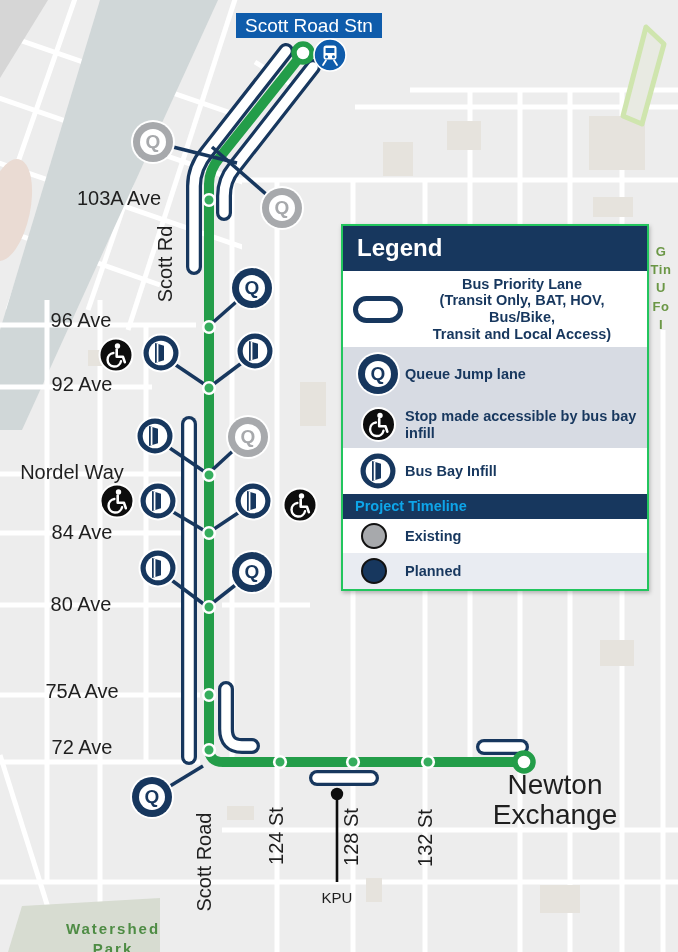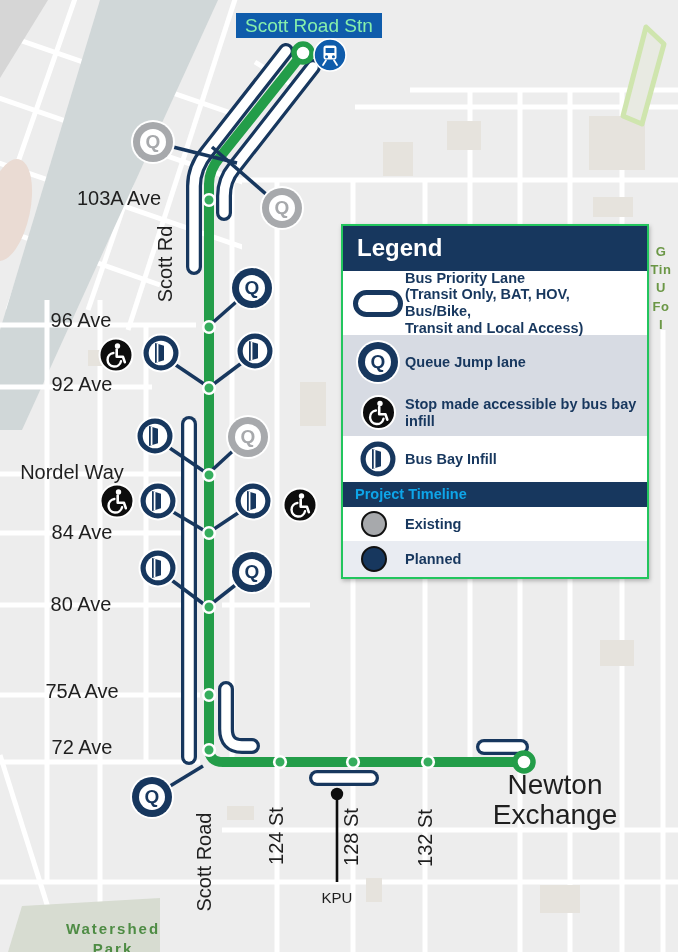--- a/index.html
+++ b/index.html
@@ -10,21 +10,21 @@
   .mlabel{position:absolute;color:#1f1f1f;font-size:20px;line-height:1.08;text-align:center;white-space:pre-line;transform:translate(-50%,-50%);}
   .mlabel.park-label{color:#4e8c44;font-weight:bold;font-size:15px;letter-spacing:2px;line-height:1.3;}
   .mlabel.park-frag{color:#6b9746;font-weight:bold;font-size:13px;letter-spacing:.5px;line-height:1.4;}
   
   .micon{position:absolute;transform:translate(-50%,-50%);}
   .qicon{width:40px;height:40px;border-radius:50%;background:#17375e;box-shadow:0 0 0 2px #fff;display:flex;align-items:center;justify-content:center;}
   .qicon .qinner{width:26px;height:26px;border-radius:50%;background:#fff;display:flex;align-items:center;justify-content:center;font-weight:bold;font-size:19px;color:#17375e;}
   .qicon.existing{background:#a7a9ac;}
   .qicon.existing .qinner{color:#a7a9ac;}
   
-  .banner{position:absolute;left:236px;top:13px;height:25px;padding:0 9px;background:#1558a5;background:#0f5cab;display:flex;align-items:center;color:#86efac;font-size:19px;white-space:nowrap;}
+  .banner{position:absolute;left:236px;top:13px;height:25px;padding:0 9px;background:#1558a5;background:#0f5cab;display:flex;align-items:center;color:#ffffff;font-size:19px;white-space:nowrap;}
   
   .legend{position:absolute;left:341px;top:224px;width:308px;border:2px solid #22c55e;background:#fff;box-sizing:border-box;box-shadow:1px 2px 4px rgba(0,0,0,.25);}
   .legend-header{background:#17375e;color:#fff;font-size:24px;font-weight:600;padding:8px 14px 9px;}
   .lrow{display:flex;align-items:center;padding:0 8px;}
   .lrow .icon-cell{width:54px;display:flex;align-items:center;justify-content:center;flex:0 0 54px;}
   .lrow.alt{background:#d7dbe3;}
   .ltext{color:#17375e;font-weight:bold;font-size:14.5px;line-height:1.15;white-space:pre-line;}
   .pill-swatch{width:40px;height:17px;border:5px solid #17375e;border-radius:14px;background:#fff;}
   .tl-header{background:#17375e;color:#0ea5e9;font-size:14.5px;font-weight:bold;padding:4px 12px 5px;}
   .lrow .dot{width:26px;height:26px;border-radius:50%;border:2px solid #111;box-sizing:border-box;}
@@ -290,21 +290,21 @@
 I</div>
     </div>
 
   <div class="banner">
     <span>Scott Road Stn</span>
   </div>
 
   <div class="legend">
     <div class="legend-header">Legend</div>
 
-    <div class="lrow" style="height:64px;">
+    <div class="lrow" style="height:76px;text-align:center;">
       <div class="icon-cell">
           <div class="pill-swatch"></div>
         </div>
       <div class="ltext">Bus Priority Lane
 (Transit Only, BAT, HOV, Bus/Bike,
 Transit and Local Access)</div>
     </div>
 
     <div class="lrow alt" style="height:54px;">
       <div class="icon-cell">

